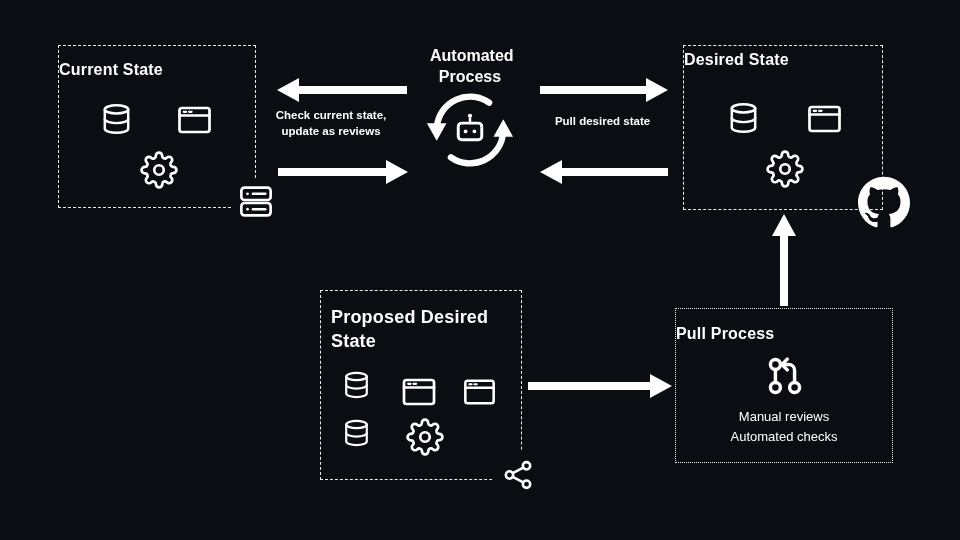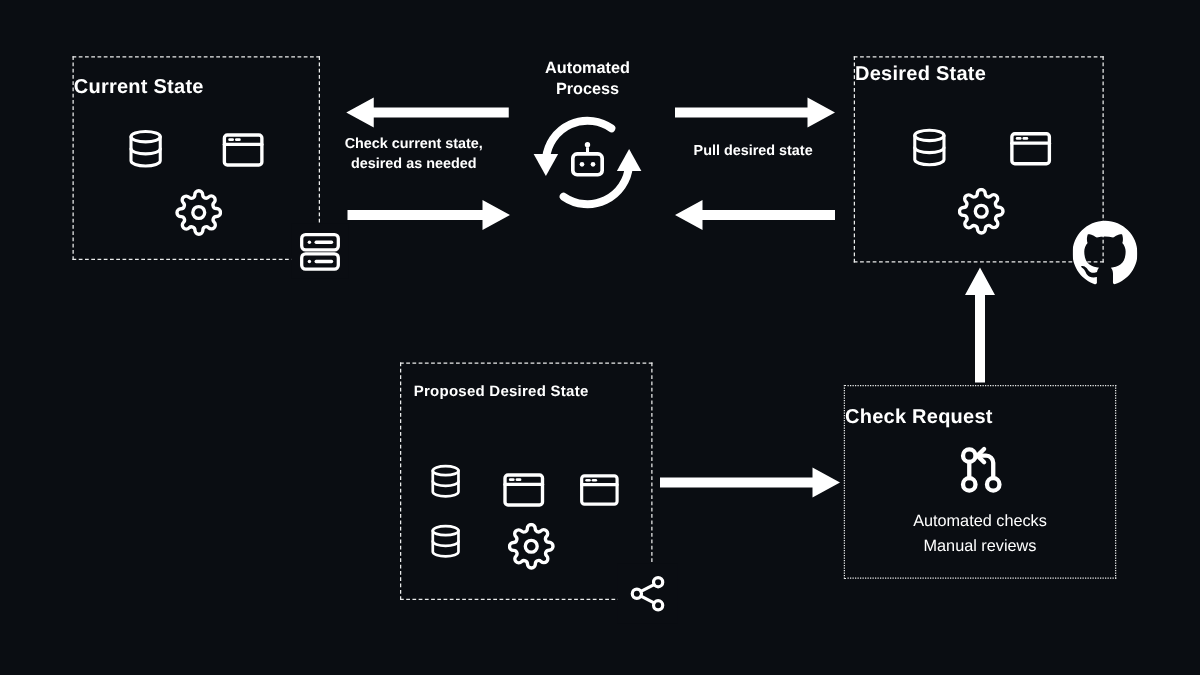--- a/index.html
+++ b/index.html
@@ -17,21 +17,21 @@
   }
   .ic { position:absolute; stroke:#fff; fill:none; stroke-linecap:round; stroke-linejoin:round; }
   .badge {
     position:absolute; background:#0a0d12;
     display:flex; align-items:center; justify-content:center;
   }
   .lbl {
     position:absolute; text-align:center; font-weight:bold;
     font-size:11.5px; line-height:1.4;
   }
-  .hub-label { position:absolute; text-align:center; font-weight:bold; font-size:13px; line-height:1.3; }
+  .hub-label { position:absolute; text-align:center; font-weight:bold; font-size:16px; line-height:1.3; }
   .arrows { position:absolute; left:0; top:0; pointer-events:none; }
   .pr-checks { position:absolute; left:0; width:100%; text-align:center; font-size:13px; line-height:1.55; }
   .sync { position:absolute; }
 </style>
 </head>
 <body>
 
 <svg width="0" height="0" style="position:absolute">
   <defs>
     <symbol id="i-db" viewBox="0 0 24 24">
@@ -119,41 +119,41 @@
     </g>
     <g>
       <rect x="36" y="41" width="24" height="17" rx="3.5" fill="none" stroke="#fff" stroke-width="3"></rect>
       <circle cx="43.5" cy="49.5" r="1.9" fill="#fff"></circle>
       <circle cx="52.5" cy="49.5" r="1.9" fill="#fff"></circle>
       <line x1="48" y1="41" x2="48" y2="35.5" stroke="#fff" stroke-width="2.5"></line>
       <circle cx="48" cy="33.5" r="2.2" fill="#fff"></circle>
     </g>
   </svg>
 
-  <div class="lbl" style="left:271px;top:107px;width:120px">Check current state, desired as needed</div>
+  <div class="lbl" style="left:271px;top:107px;width:120px">Check current state, update as reviews</div>
   <div class="lbl" style="left:545px;top:113px;width:115px">Pull desired state</div>
 
   <div class="box" style="left:683px;top:45px;width:200px;height:165px">
     <div class="box-title" style="margin-top:3px">Desired State</div>
   </div>
   <svg class="ic" style="left:727px;top:99px" width="33" height="38">
       <use href="#i-db"></use>
     </svg>
   <svg class="ic" style="left:802px;top:101px" width="45" height="36">
       <use href="#i-win"></use>
     </svg>
   <svg class="ic" style="left:766px;top:150px" width="38" height="38">
       <use href="#i-gear"></use>
     </svg>
   <svg class="ic" style="left:858px;top:176px;stroke:none" width="52" height="52">
       <use href="#i-github"></use>
     </svg>
 
   <div class="box" style="left:320px;top:290px;width:202px;height:190px">
-    <div class="box-title" style="margin:14px auto 16px;width:180px;font-size:12px">Proposed Desired State</div>
+    <div class="box-title" style="margin:14px auto 16px;width:180px;font-size:18px">Proposed Desired State</div>
   </div>
   <svg class="ic" style="left:342px;top:367px" width="29" height="36">
       <use href="#i-db"></use>
     </svg>
   <svg class="ic" style="left:397px;top:374px" width="44" height="36">
       <use href="#i-win"></use>
     </svg>
   <svg class="ic" style="left:459px;top:375px" width="41" height="34">
       <use href="#i-win"></use>
     </svg>
@@ -163,23 +163,23 @@
   <svg class="ic" style="left:406px;top:418px" width="38" height="38">
       <use href="#i-gear"></use>
     </svg>
   <div class="badge" style="left:494px;top:451px;width:48px;height:48px">
     <svg class="ic" style="position:static" width="34" height="34">
         <use href="#i-branch"></use>
       </svg>
   </div>
 
   <div class="box dotted" style="left:675px;top:308px;width:218px;height:155px">
-    <div class="box-title" style="margin-top:14px">Check Request</div>
+    <div class="box-title" style="margin-top:14px">Pull Process</div>
     <svg class="ic" style="left:86px;top:44px" width="46" height="46">
         <use href="#i-pr"></use>
       </svg>
     <div class="pr-checks" style="top:98px">
+      <div>Manual reviews</div>
       <div>Automated checks</div>
-      <div>Manual reviews</div>
     </div>
   </div>
 
 </div>
 
 </body></html>

